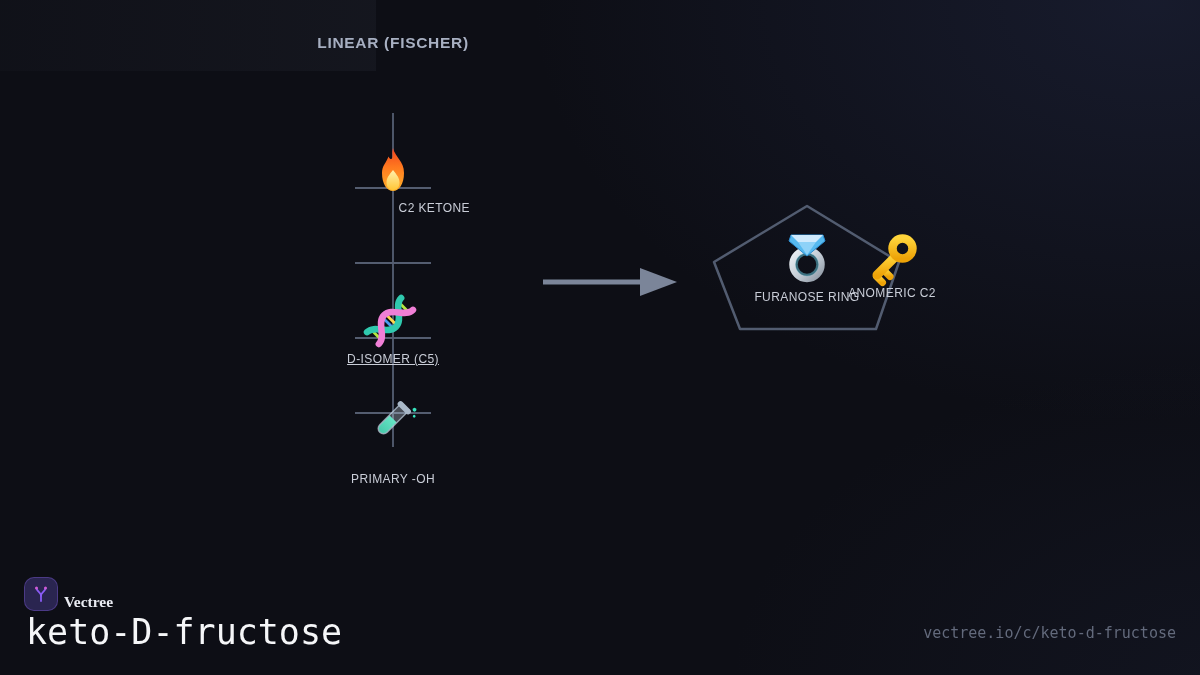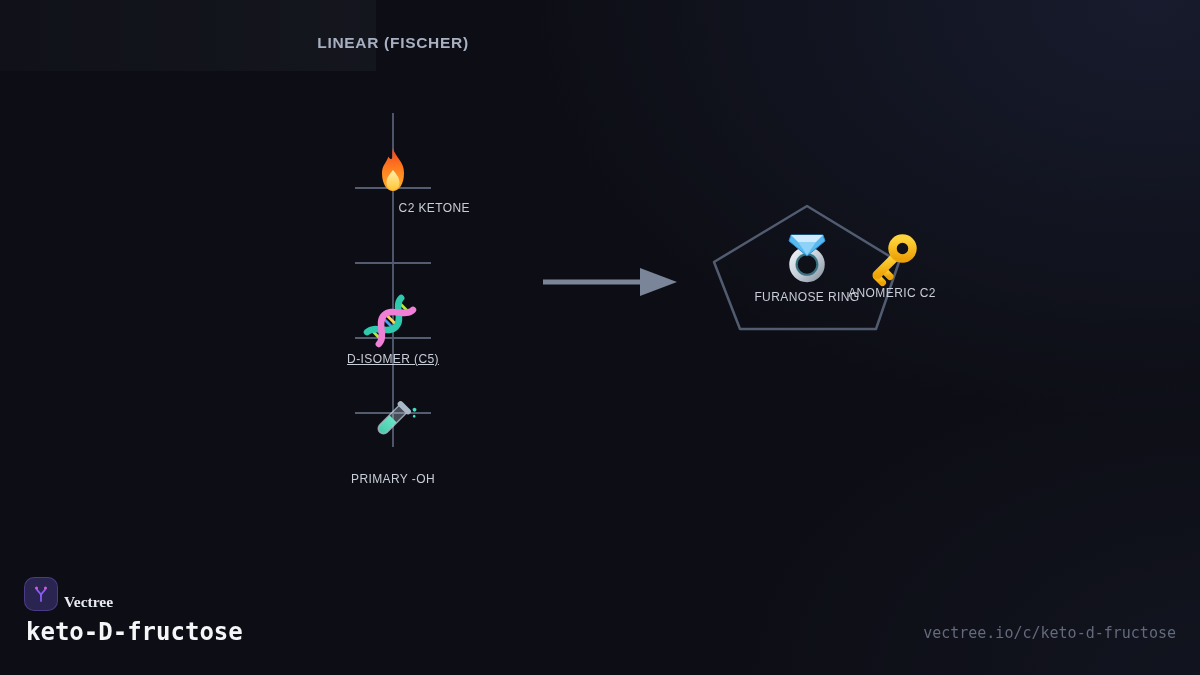--- a/index.html
+++ b/index.html
@@ -39,21 +39,21 @@
     display: flex; align-items: center; justify-content: center;
   }
   .brand-text {
     left: 64px; top: 585px; line-height: 17px;
     font-family: Liberation Serif, serif;
     font-size: 15.5px; font-weight: bold; color: #e9ebf2; margin-top: 8px;
   }
   .page-title {
     left: 26px; top: 611px; line-height: 42px;
     font-family: "DejaVu Sans Mono", monospace;
-    font-size: 24px; font-weight: bold; color: #f5f6f8;
+    font-size: 35px; font-weight: normal; color: #f5f6f8;
   }
   .page-url {
     right: 24px; top: 625px; line-height: 17px; text-align: right;
     font-family: "DejaVu Sans Mono", monospace;
     font-size: 15px; color: #636a7c;
   }
 </style>
 </head>
 <body>
 

